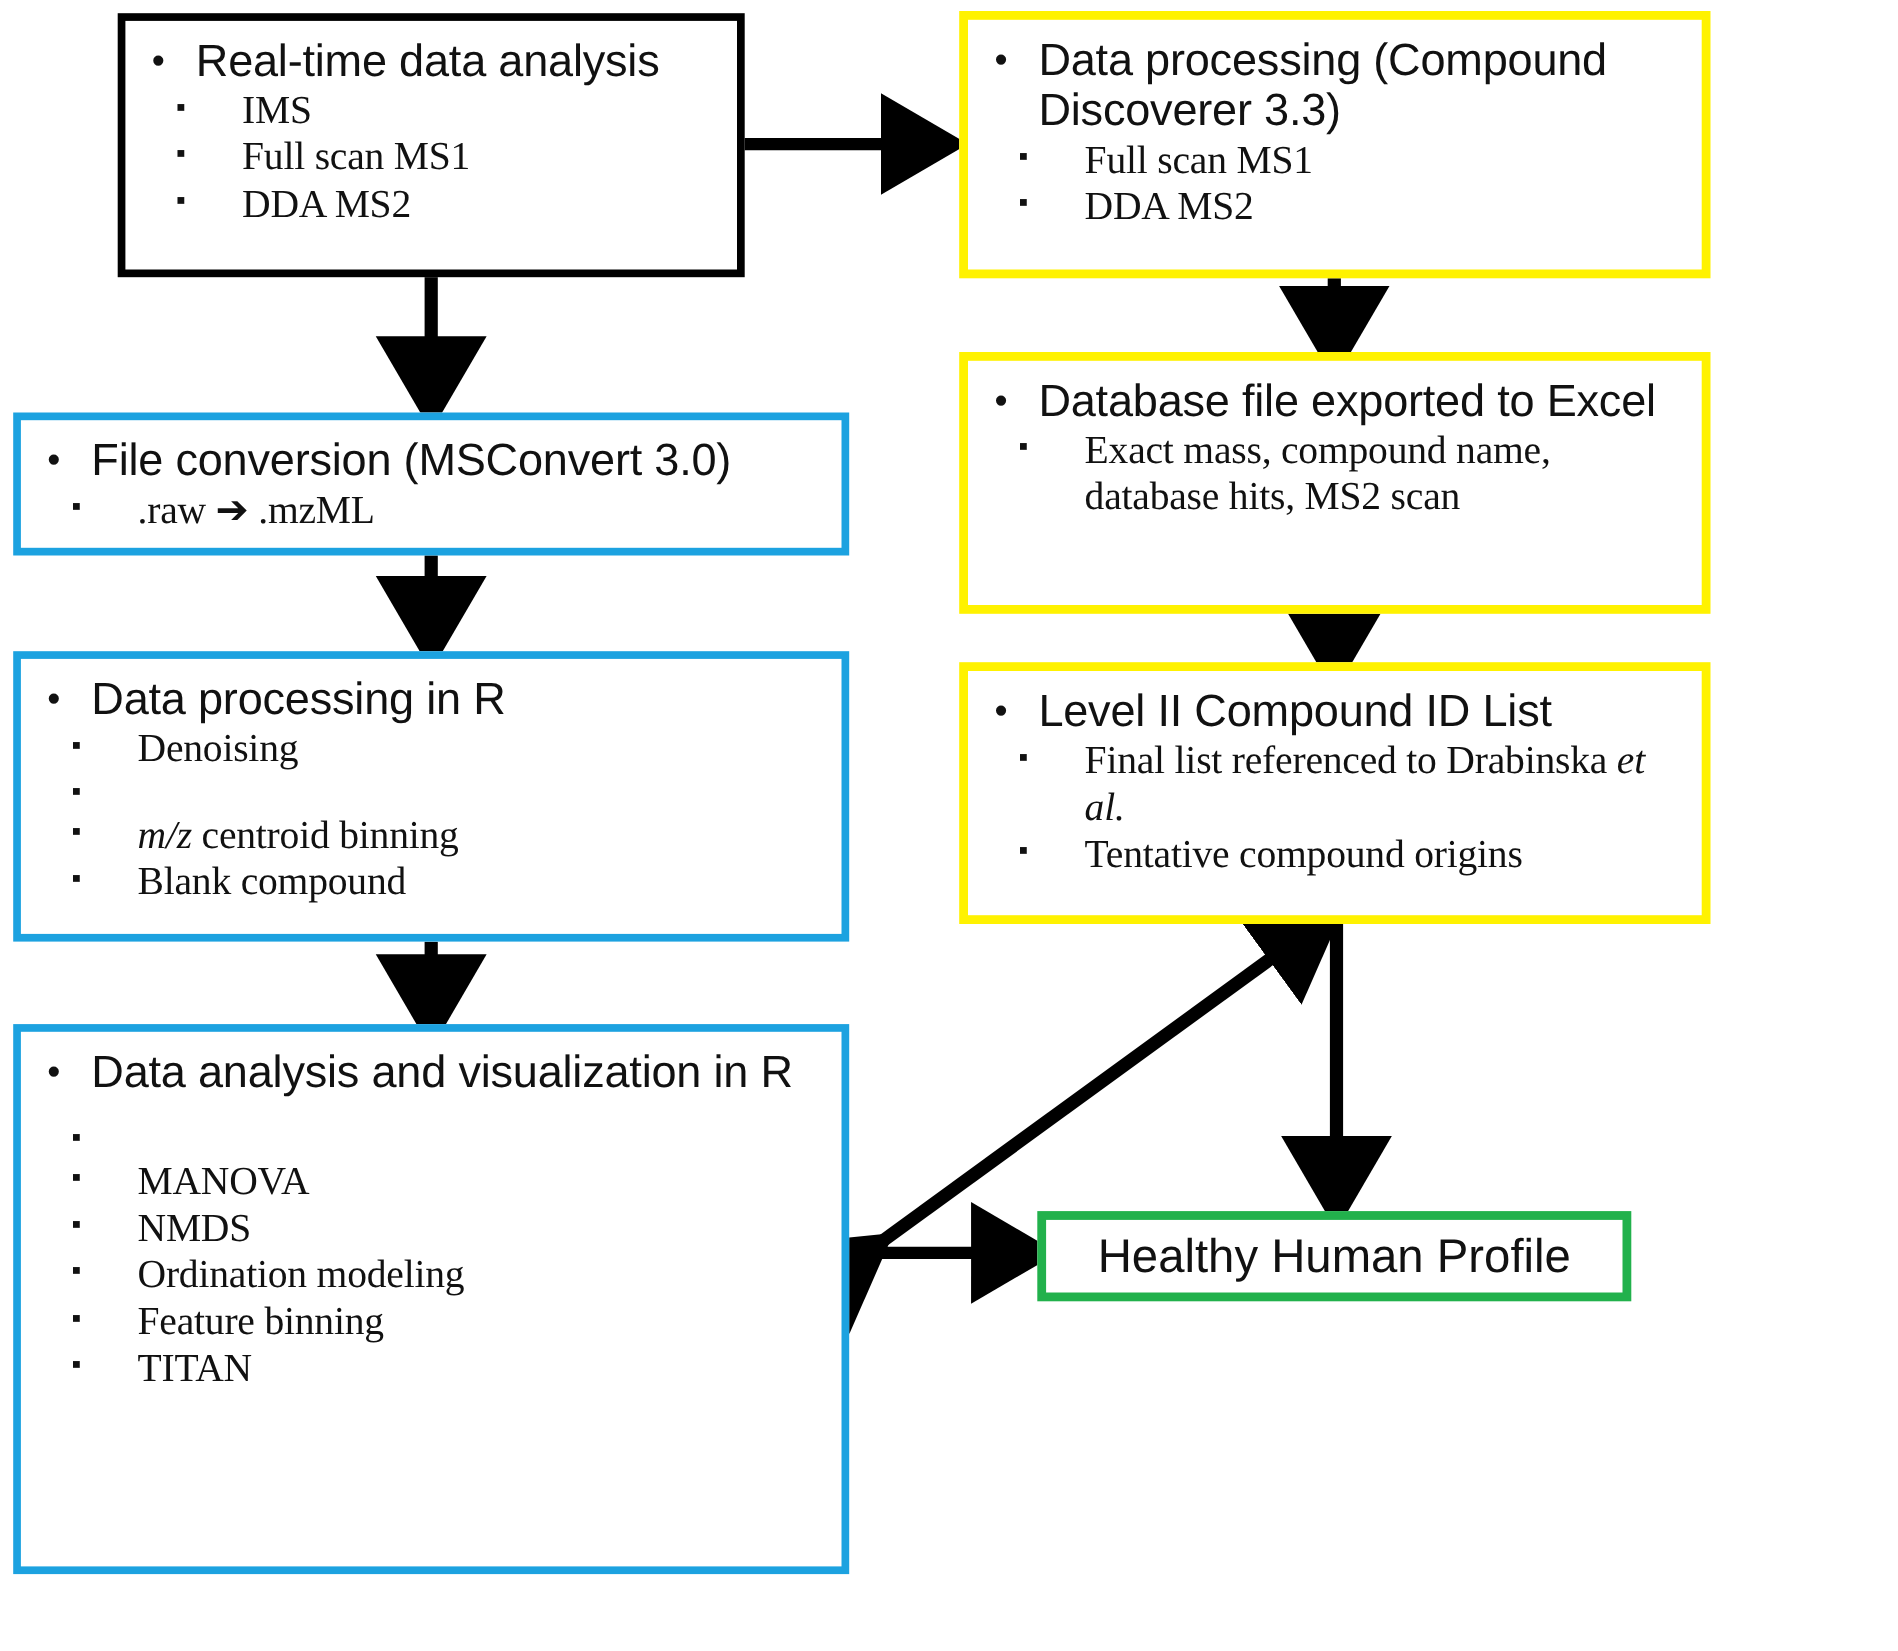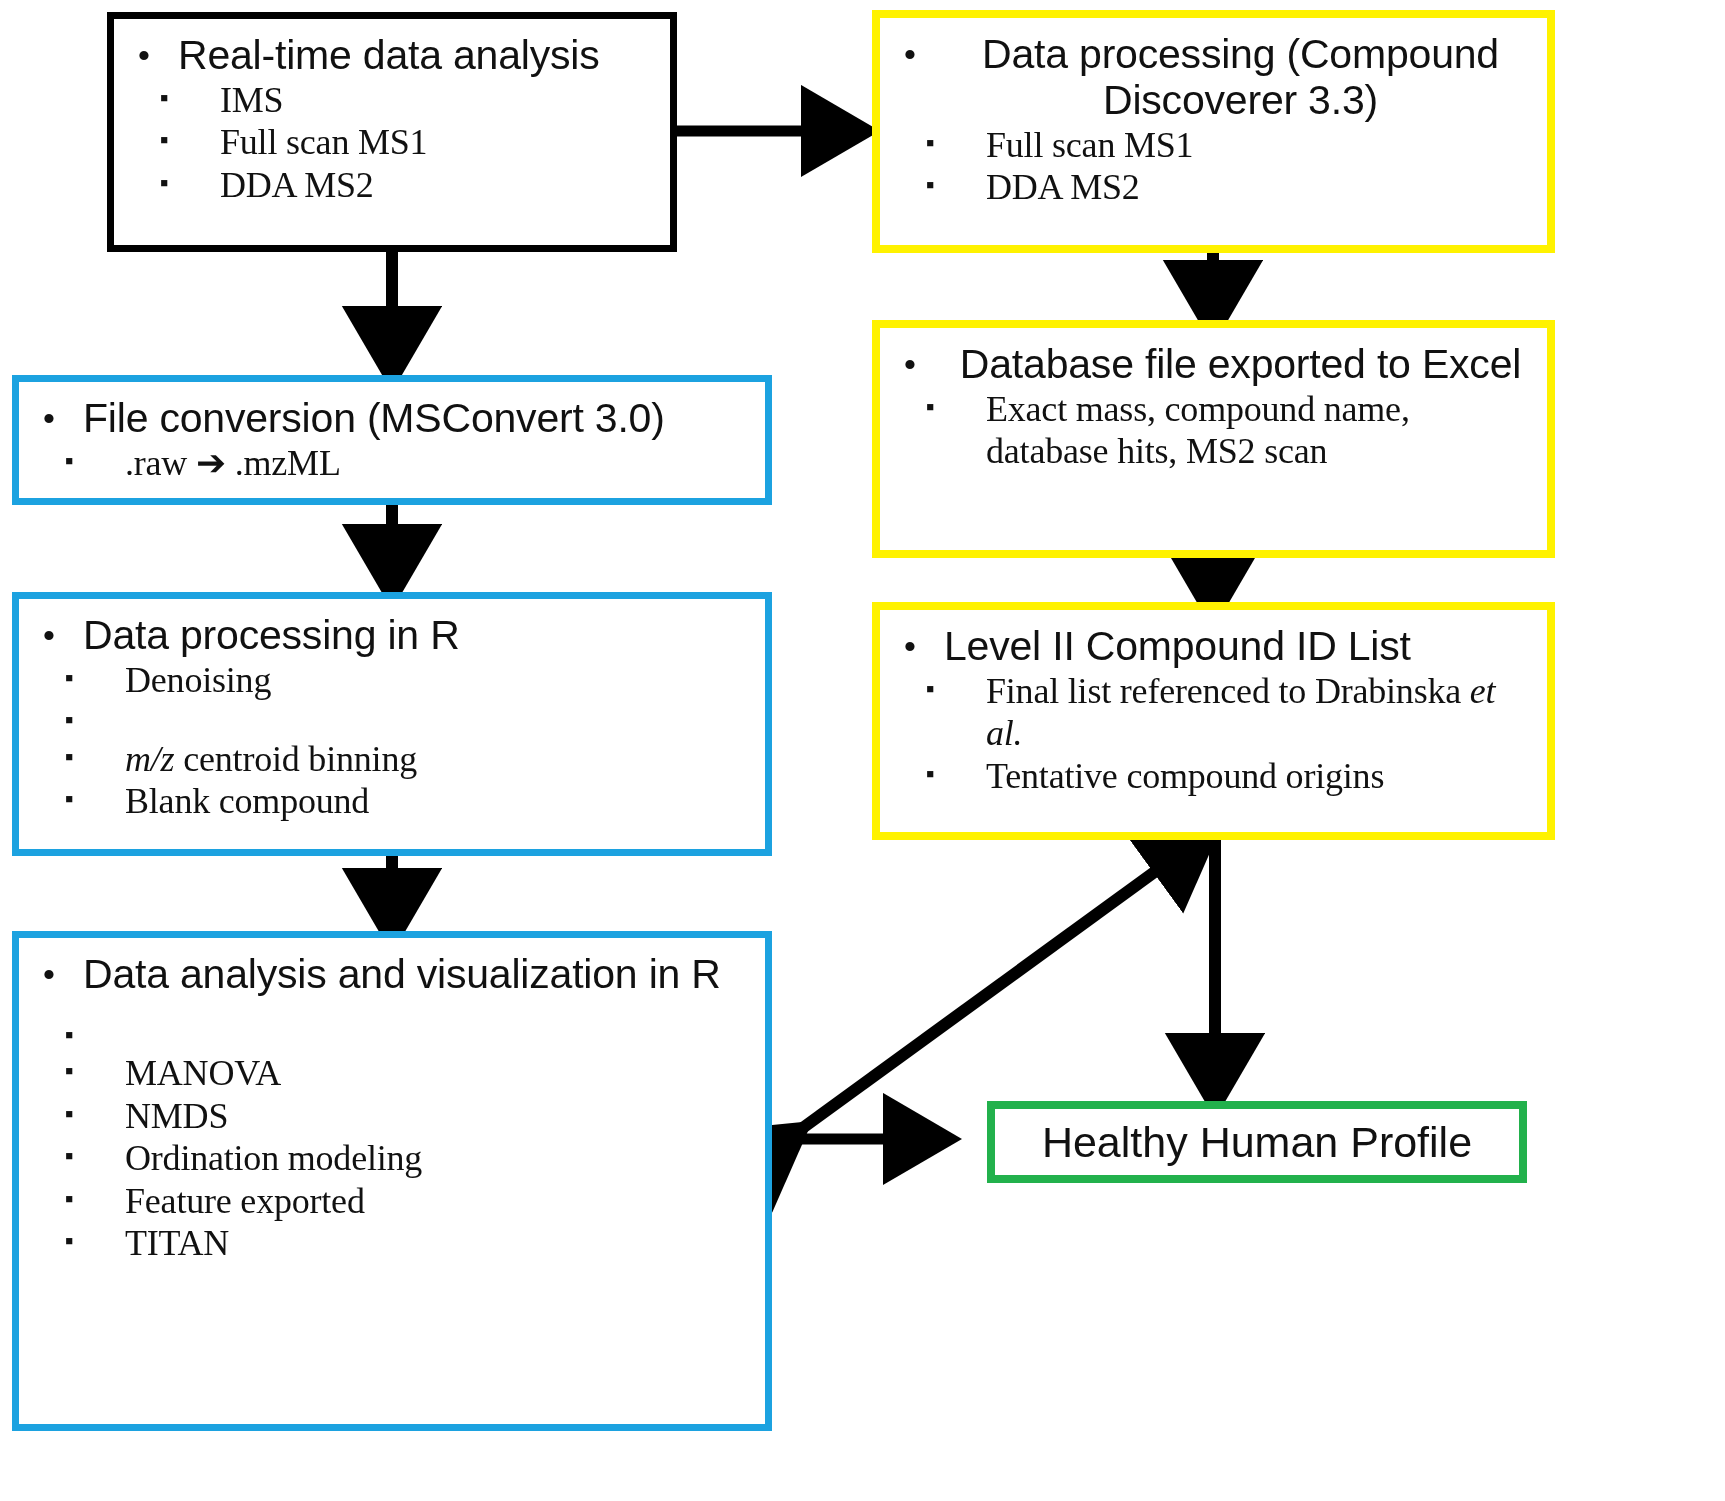--- a/index.html
+++ b/index.html
@@ -21,21 +21,21 @@
     box-sizing:border-box;
     background:#ffffff;
     border-style:solid;
     display:flex;
     flex-direction:column;
     justify-content:flex-start;
   }
   .node.black{border-color:#000000;border-width:7px;}
   .node.blue {border-color:#1CA2E0;border-width:7px;}
   .node.yellow{border-color:#FFF200;border-width:8px;}
-  .node.green{border-color:#22B14C;border-width:8px;margin-left:44px;}
+  .node.green{border-color:#22B14C;border-width:8px;}
 
   
   .lvl1{
     display:flex;
     align-items:flex-start;
     font-size:41px;
     line-height:1.12;
     font-weight:400;
     letter-spacing:-0.2px;
   }
@@ -60,21 +60,21 @@
   }
   .lvl2 .sq{
     flex:0 0 auto;
     width:100px;
     box-sizing:border-box;
     padding-left:40px;
     font-size:25px;
     line-height:1.45;
   }
   .lvl2 .txt{flex:1 1 auto;font-family:Liberation Serif, serif;}
-  .t-center{text-align:center;}
+  .t-center{text-align:left;}
 
   .pad{padding:14px 10px 0 6px;}
 
   svg.arrows{
     position:absolute;
     left:0;top:0;
     width:1725px;height:1501px;
     pointer-events:none;
   }
 </style>
@@ -249,21 +249,21 @@
       <div class="lvl2">
         <span class="sq">▪</span>
         <span class="txt">NMDS</span>
       </div>
       <div class="lvl2">
         <span class="sq">▪</span>
         <span class="txt">Ordination modeling</span>
       </div>
       <div class="lvl2">
         <span class="sq">▪</span>
-        <span class="txt">Feature exported</span>
+        <span class="txt">Feature binning</span>
       </div>
       <div class="lvl2">
         <span class="sq">▪</span>
         <span class="txt">TITAN</span>
       </div>
     </div>
   </div>
 
   <div class="node green" style="left:943px;top:1101px;width:540px;height:82px;justify-content:center;align-items:center;">
     <div style="font-size:43px;line-height:1;text-align:center;width:100%;">Healthy Human Profile</div>

